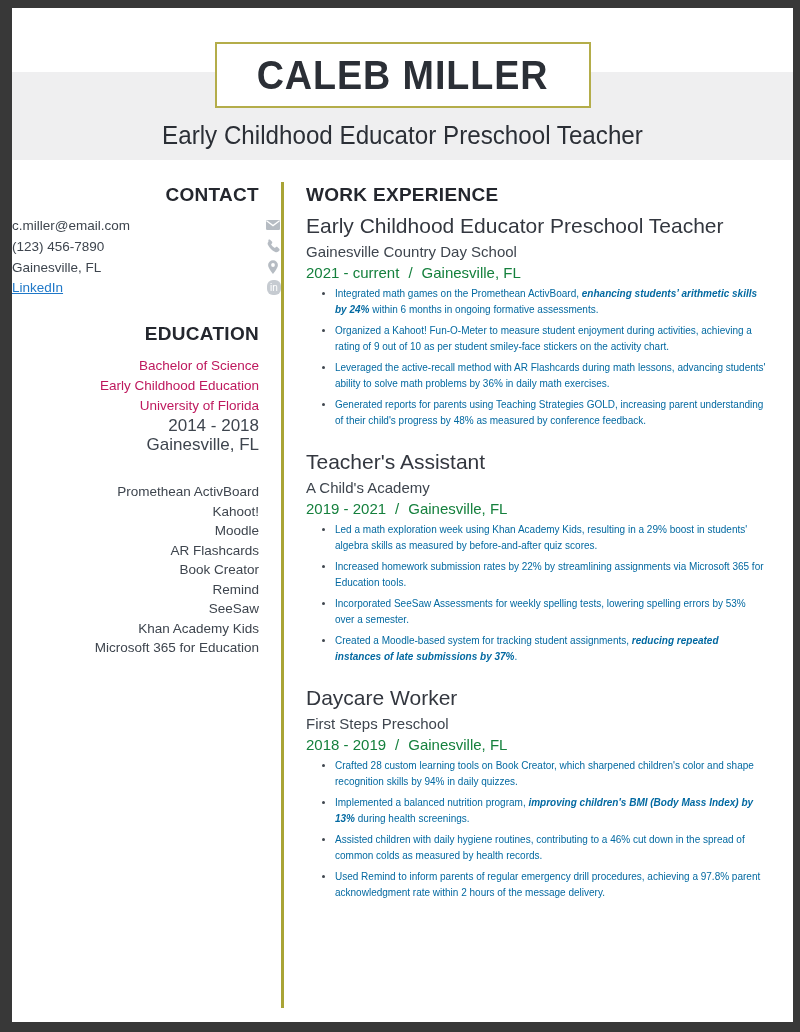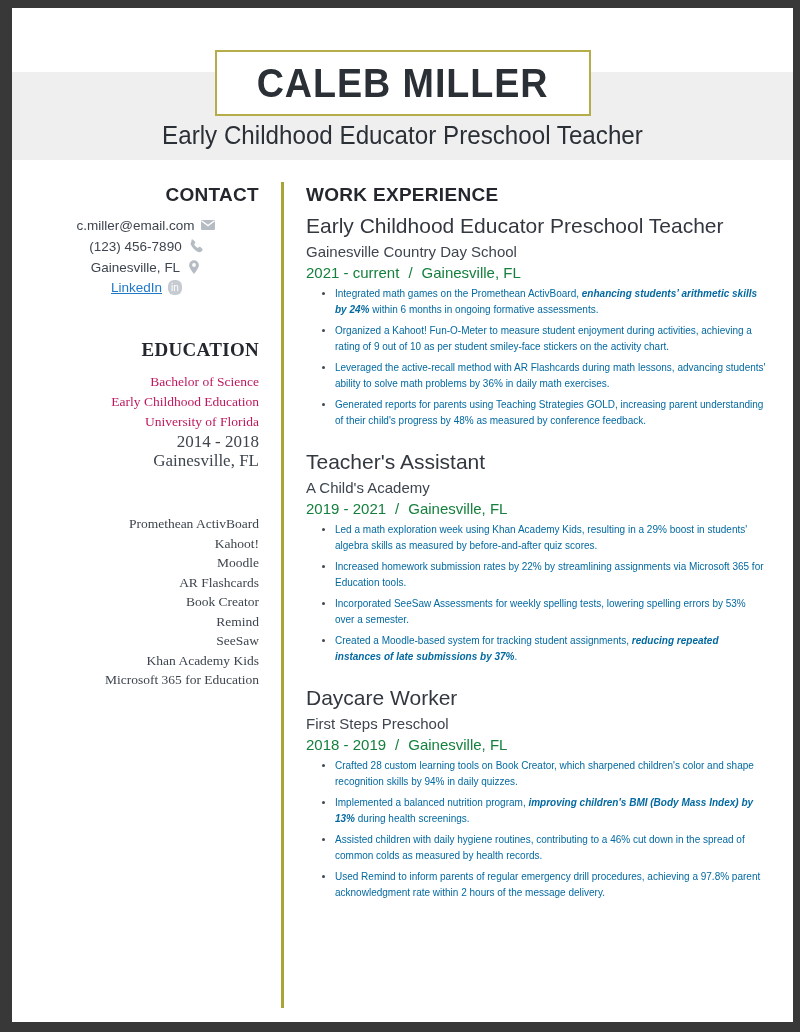--- a/index.html
+++ b/index.html
@@ -7,43 +7,43 @@
     box-sizing:border-box; width:800px; height:1032px; position:relative;
     background:#fff; overflow:hidden;
     border-style:solid; border-color:#383838;
     border-width:8px 7px 10px 12px;
     font-family:"Liberation Sans", sans-serif;
   }
   
   .header { position:relative; height:152px; }
   .band { position:absolute; left:0; right:0; top:64px; height:88px; background:#efeff0; }
   .name-box {
-    position:absolute; left:50%; transform:translateX(-50%); top:42px;
+    position:absolute; left:50%; transform:translateX(-50%); top:34px;
     width:372px; height:62px; background:#fff; border:2px solid #b4ad4a;
     display:flex; align-items:center; justify-content:center; z-index:2;
   }
   .name { font-size:41px; font-weight:600; color:#2b2f36; letter-spacing:1px;
           display:inline-block; transform:scaleX(.92); white-space:nowrap; }
   .subtitle-wrap { position:absolute; left:0; right:0; top:112px; text-align:center; z-index:1; }
   .subtitle { font-size:26px; color:#2b2f36; display:inline-block; transform:scaleX(.93); white-space:nowrap; }
   
   .divider { position:absolute; left:269px; top:174px; width:3px; height:826px; background:#a9a436; }
   
   .content { display:flex; align-items:flex-start; }
   .sidebar { width:269px; box-sizing:border-box; padding:24px 22px 0 0; text-align:right; flex:none; }
   .main { flex:1; box-sizing:border-box; padding:24px 26px 0 25px; min-width:0; }
   
   .side-h { font-size:19px; font-weight:700; color:#24272e; margin:0 0 11px; letter-spacing:.3px; }
-  .c-row { display:flex; justify-content:center; align-items:center; gap:6px;
+  .c-row { display:flex; justify-content:space-between; align-items:center; gap:6px;
            margin:0 -22px 5px 0; font-size:13.5px; color:#3e454e; line-height:15px; }
   .c-row .icn { width:16px; height:16px; flex:none; display:inline-block; }
   a.link { color:#1f78c8; text-decoration:underline; }
   .li-badge { width:14px; height:15px; background:#c6cbd1; border-radius:6px; color:#fff;
               font-size:10px; font-weight:400; display:flex; align-items:center; justify-content:center; flex:none; }
-  .sec { margin-top:44px;font-family:Liberation Serif, serif; }
+  .sec { margin-top:28px; }
   .edu-line { font-size:13.5px; color:#be185d; line-height:20px; }
   .edu-small { font-size:17px; color:#3e454e; line-height:19px; }
   .skill { font-size:13.5px; color:#3e454e; line-height:19.5px; }
   
   .main-h { font-size:19px; font-weight:700; color:#24272e; margin:0 0 6px; letter-spacing:.3px; }
   .job { margin-bottom:21px; }
   .job-title { font-size:21px; font-weight:400; color:#33373f; margin:8px 0 5px; }
   .company { font-size:15px; color:#3e454e; margin:0 0 4px; }
   .dates { font-size:15px; color:#15803d; margin:0 0 5px; }
   .dates .sep { margin:0 9px; }

